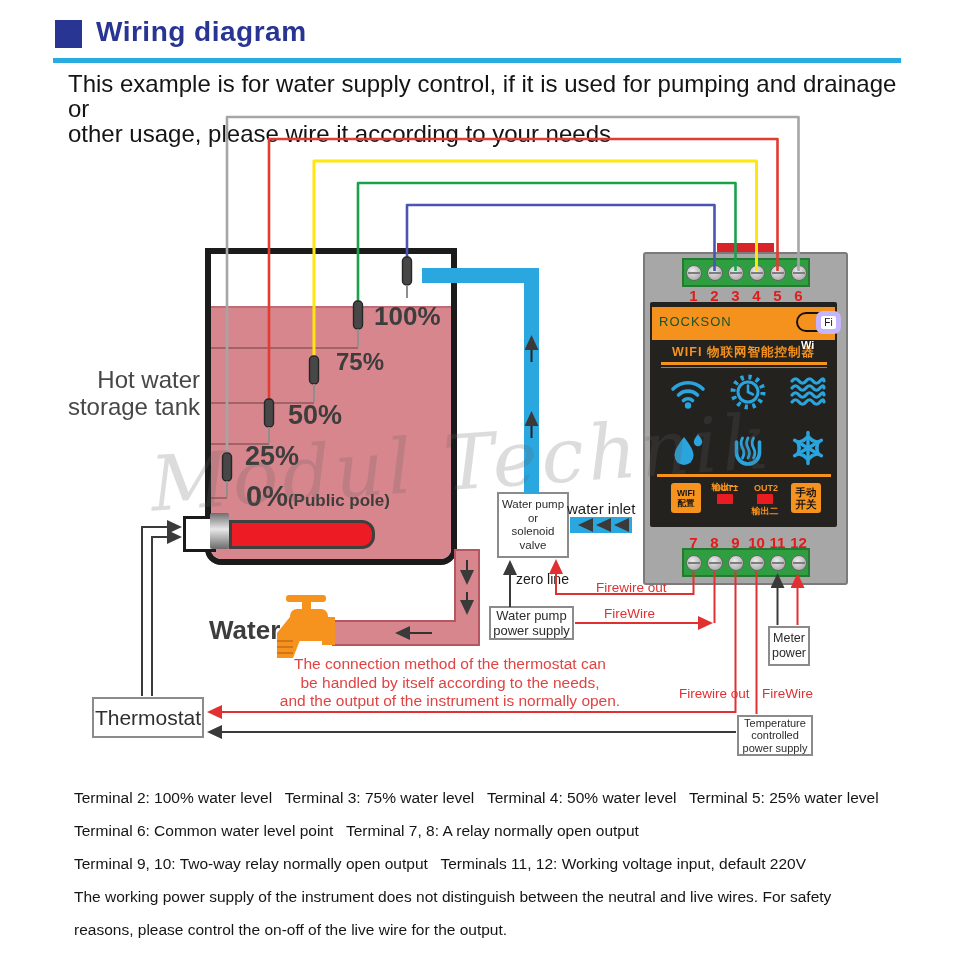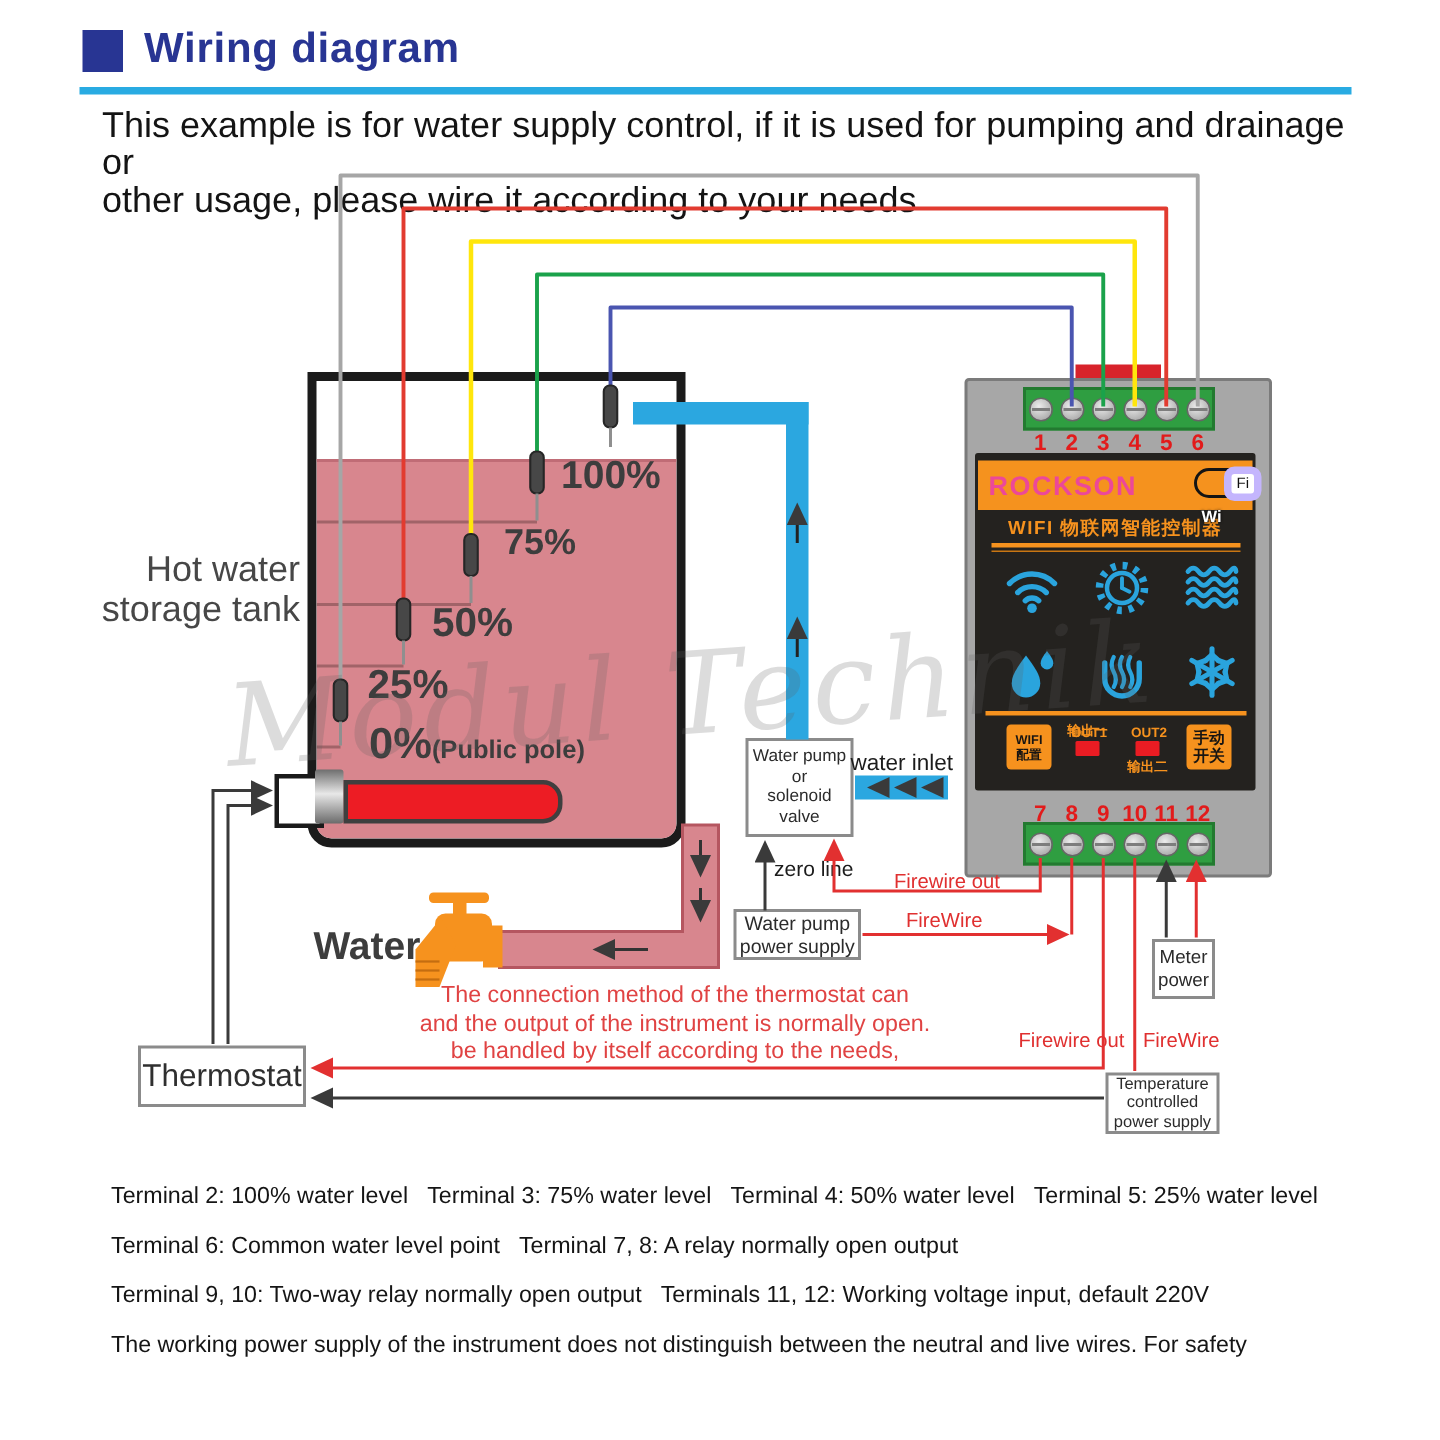--- a/index.html
+++ b/index.html
@@ -53,21 +53,21 @@
   #dev-body{left:643px;top:252px;width:205px;height:333px;background:#a7a7a7;border:2px solid #7b7b7b;border-radius:3px;box-sizing:border-box;z-index:1;}
   .tblock{background:#2f9e41;border:2px solid #237a30;z-index:2;box-sizing:border-box;}
   #tblock-top{left:682px;top:258px;width:128px;height:29px;}
   #tblock-bot{left:682px;top:548px;width:128px;height:29px;}
   .screw{position:absolute;width:16px;height:16px;border-radius:50%;z-index:3;
          background:radial-gradient(circle at 40% 35%,#ececec,#9a9a9a);border:1px solid #666;box-sizing:border-box;}
   .screw::after{content:"";position:absolute;left:1px;right:1px;top:5.5px;height:2px;background:#7d7d7d;}
   .tnum{position:absolute;width:21px;text-align:center;color:#e21b1b;font-weight:bold;font-size:15px;z-index:3;}
   #dev-panel{left:650px;top:302px;width:187px;height:225px;background:#24221f;border-radius:2px;z-index:2;}
   #dev-orange{left:652px;top:307px;width:183px;height:33px;background:#f5921e;z-index:3;}
-  #dev-brand{left:659px;top:314px;font-size:18px;font-weight:700;letter-spacing:1px;color:#ec4899;z-index:4;}
+  #dev-brand{left:659px;top:314px;font-size:13px;font-weight:400;letter-spacing:1px;color:#14532d;z-index:4;}
   #wifi-badge{left:796px;top:312px;width:39px;height:20px;border:2px solid #141414;border-radius:10px;
               display:flex;align-items:center;z-index:4;box-sizing:border-box;}
   #wifi-badge .wi{color:#fff;font-size:11px;font-weight:bold;padding-left:3px;text-shadow:0 0 2px #000;margin-top:45px;}
   #wifi-badge .fi{background:#fff;color:#111;font-size:10px;font-weight:normal;border-radius:7px;
                   padding:0 3px;margin-left:2px;line-height:13px;border:5px solid #c4b5fd;}
   #dev-title{left:650px;top:344px;width:187px;text-align:center;color:#f6921e;font-weight:bold;
              font-size:12.5px;letter-spacing:1px;z-index:3;white-space:nowrap;}
   #dev-underline1{left:661px;top:362px;width:166px;height:2.5px;background:#f6921e;z-index:3;}
   #dev-underline2{left:661px;top:366.5px;width:166px;height:1px;background:#c97613;z-index:3;}
   .dicon{position:absolute;width:40px;height:40px;z-index:3;}
@@ -252,29 +252,30 @@
 
   <div class="abs lbl" id="lbl-inlet">water inlet</div>
   <div class="abs lbl" id="lbl-zero">zero line</div>
   <div class="abs redlbl" id="lbl-fwout1">Firewire out</div>
   <div class="abs redlbl" id="lbl-fw1">FireWire</div>
   <div class="abs redlbl" id="lbl-fwout2">Firewire out</div>
   <div class="abs redlbl" id="lbl-fw2">FireWire</div>
   <div class="abs" id="lbl-water">Water</div>
   <div class="abs" id="note">
     <div>The connection method of the thermostat can</div>
+    <div>be handled by itself according to the needs,</div>
     <div>and the output of the instrument is normally open.</div>
-    <div>be handled by itself according to the needs,</div>
   </div>
 
   <div class="abs" id="footer">
     <div class="fline">Terminal 2: 100% water level   Terminal 3: 75% water level   Terminal 4: 50% water level   Terminal 5: 25% water level</div>
     <div class="fline">Terminal 6: Common water level point   Terminal 7, 8: A relay normally open output</div>
     <div class="fline">Terminal 9, 10: Two-way relay normally open output   Terminals 11, 12: Working voltage input, default 220V</div>
     <div class="fline">The working power supply of the instrument does not distinguish between the neutral and live wires. For safety</div>
+    <div class="fline">reasons, please control the on-off of the live wire for the output.</div>
   </div>
 
   <svg id="ov" width="960" height="960" viewBox="0 0 960 960">
     <defs>
       <marker id="ab" markerWidth="8" markerHeight="8" refX="6" refY="3.5" orient="auto">
         <path d="M0,0 L7.5,3.5 L0,7 Z" fill="#3a3a3a"></path>
       </marker>
       <marker id="ar" markerWidth="8" markerHeight="8" refX="6" refY="3.5" orient="auto">
         <path d="M0,0 L7.5,3.5 L0,7 Z" fill="#e23030"></path>
       </marker>

